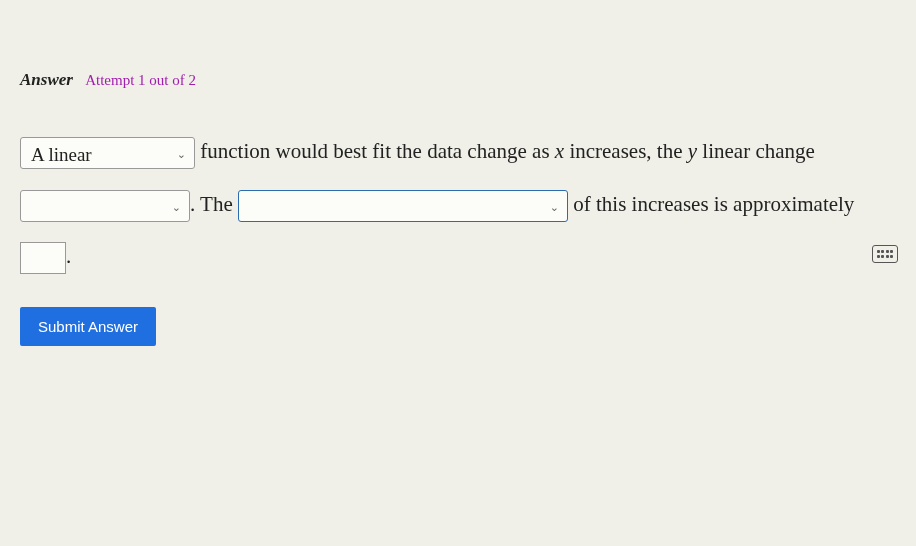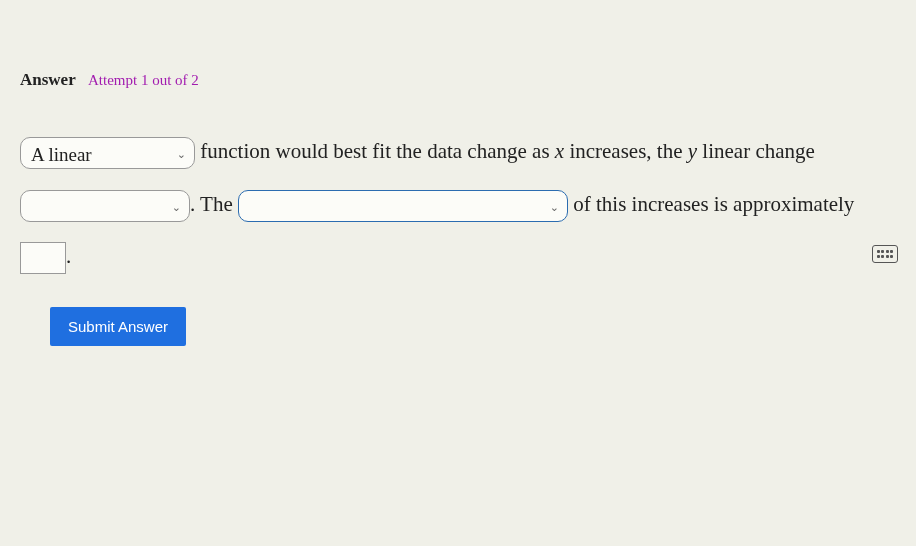--- a/index.html
+++ b/index.html
@@ -25,37 +25,37 @@
     font-size: 19px;
   }
   table.data th {
     font-weight: normal;
     line-height: 1.4;
   }
   .answer-header {
     font-size: 17px;
     margin-bottom: 35px;
   }
-  .answer-header .label { font-weight: bold; }
+  .answer-header .label { font-weight: bold; font-style: italic; }
   .answer-header .attempt { color: #a21caf; font-size: 15px; margin-left: 8px; }
   .answer-body {
     font-size: 21px;
     line-height: 2.5;
   }
   .sel {
     display: inline-flex;
     align-items: center;
     border: 1px solid #999;
     background: #fcfcf8;
     height: 32px;
     padding: 4px 8px 0 10px;
     font-size: 19px;
     vertical-align: middle;
     position: relative;
-    border-radius: 10px;
+    border-radius: 3px;
   }
   .sel.wide1 { width: 175px; }
   .sel.wide2 { width: 170px; }
   .sel.wide3 { width: 330px; border-color: #2b6cb0; }
   .chev {
     margin-left: auto;
     font-size: 11px;
     color: #666;
   }
   .txtbox {
@@ -69,21 +69,20 @@
   .ital { font-style: italic; font-family: 'Times New Roman', serif; }
   .submit-btn {
     background: #1f6fe0;
     color: #fff;
     border: none;
     padding: 11px 18px;
     font-size: 15px;
     margin-top: 24px;
     cursor: pointer;
     border-radius: 2px;
-    margin-left: 30px;
   }
   .keybd {
     position: absolute;
     right: 18px;
     top: 245px;
     width: 26px;
     height: 18px;
     border: 1.5px solid #555;
     border-radius: 3px;
     display: flex;

